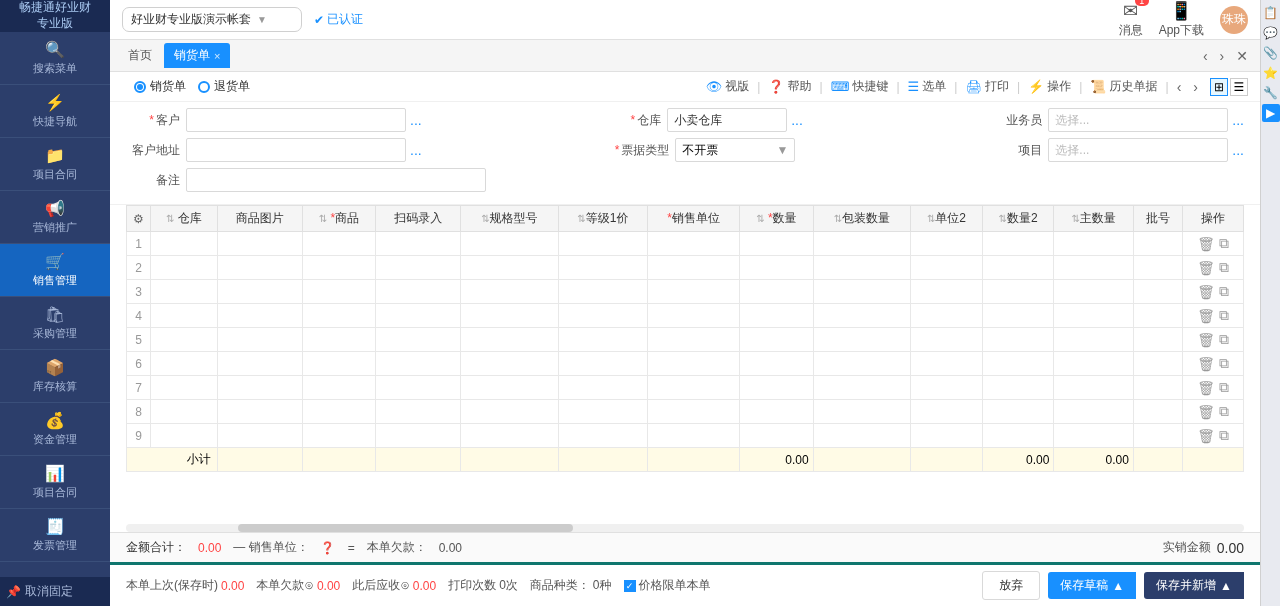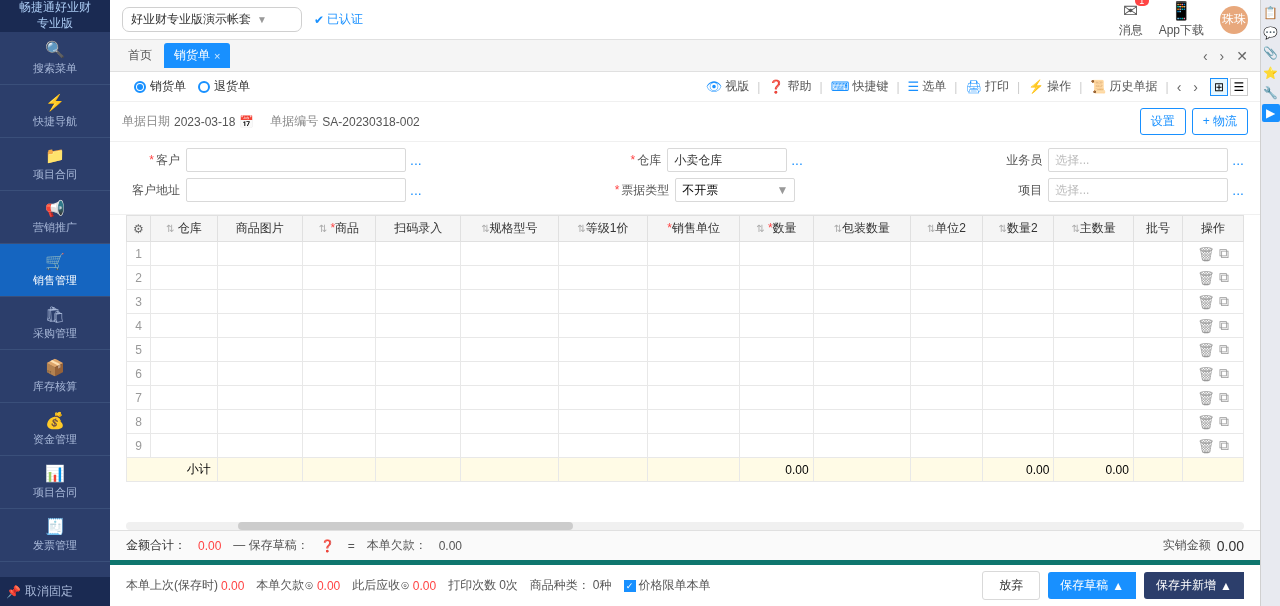--- a/index.html
+++ b/index.html
@@ -76,21 +76,21 @@
 
     
     .form-footer { padding: 6px 16px; border-top: 1px solid #e0e0e0; display: flex; align-items: center; gap: 12px; font-size: 12px; color: #555; background: #fafafa; }
     .form-footer .amount-label { color: #333; }
     .form-footer .amount-value { color: #f44; font-weight: 500; }
     .realized-amount { margin-left: auto; display: flex; align-items: center; gap: 6px; }
     .realized-label { color: #555; }
     .realized-value { color: #333; font-size: 14px; font-weight: 500; }
 
     
-    .bottom-bar { padding: 6px 16px; border-top: 5px solid #0f766e; display: flex; align-items: center; gap: 12px; background: #fff; }
+    .bottom-bar { padding: 6px 16px; border-top: 3px solid #0f766e; display: flex; align-items: center; gap: 12px; background: #fff; }
     .bottom-info { display: flex; align-items: center; gap: 12px; color: #555; font-size: 11px; }
     .bottom-info span { display: flex; align-items: center; gap: 3px; }
     .bottom-actions { margin-left: auto; display: flex; align-items: center; gap: 8px; }
     .btn-abandon { border: 1px solid #d9d9d9; background: #fff; color: #333; padding: 5px 16px; border-radius: 3px; cursor: pointer; font-size: 12px; }
     .btn-save-draft { background: #1890ff; color: #fff; padding: 5px 12px; border-radius: 3px 0 0 3px; cursor: pointer; font-size: 12px; border: none; display: flex; align-items: center; gap: 4px; }
     .btn-save-new { background: #2c3e6b; color: #fff; padding: 5px 12px; border-radius: 3px 0 0 3px; cursor: pointer; font-size: 12px; border: none; display: flex; align-items: center; gap: 4px; }
     .checkbox-item { display: flex; align-items: center; gap: 3px; color: #555; }
     .checkbox-box { width: 12px; height: 12px; border: 1px solid #1890ff; background: #1890ff; display: flex; align-items: center; justify-content: center; color: #fff; font-size: 9px; cursor: pointer; }
 
     
@@ -270,36 +270,20 @@
         <div class="meta-sep">|</div>
         <span class="tabbar-nav-btn">‹</span>
         <span class="tabbar-nav-btn">›</span>
         <div style="display:flex;gap:2px;margin-left:4px;">
           <div style="width:18px;height:18px;border:1px solid #1890ff;display:flex;align-items:center;justify-content:center;cursor:pointer;background:#e6f7ff;">⊞</div>
           <div style="width:18px;height:18px;border:1px solid #ccc;display:flex;align-items:center;justify-content:center;cursor:pointer;">☰</div>
         </div>
       </div>
     </div>
 
-    <div class="form-meta-bar">
-      <div class="form-meta-item">
-        <span class="label">单据日期</span>
-        <span style="cursor:pointer;">2023-03-18</span>
-        <span class="calendar-icon">📅</span>
-      </div>
-      <div class="form-meta-item">
-        <span class="label">单据编号</span>
-        <span>SA-20230318-002</span>
-      </div>
-
-      <div style="margin-left:auto;display:flex;gap:6px;">
-        <button class="setup-btn">设置</button>
-        <button class="logistics-btn">+ 物流</button>
-      </div>
-    </div>
 
     <div class="fields-section">
       <div class="field-row">
 
         <span class="field-label required">客户</span>
         <div class="field-input" style="min-width:220px;"></div>
         <span class="field-dots">...</span>
         <div class="field-gap" style="min-width:24px;"></div>
 
         <span class="field-label required">仓库</span>
@@ -330,20 +314,24 @@
         </div>
         <div class="field-gap" style="min-width:24px;"></div>
 
         <span class="field-label">项目</span>
         <div class="field-input" style="min-width:180px;">
           <span style="color:#bbb;">选择...</span>
         </div>
         <span class="field-dots">...</span>
       </div>
 
+      <div class="field-row" style="margin-top:4px;">
+        <span class="field-label">备注</span>
+        <div class="field-input" style="min-width:300px;"></div>
+      </div>
     </div>
 
 
     <div class="table-wrapper">
       <table class="data-table">
         <thead>
           <tr>
             <th class="settings-col">
               <span class="gear-btn">⚙</span>
             </th>
@@ -607,21 +595,21 @@
       </table>
     </div>
 
     <div class="scrollbar-track">
       <div class="scrollbar-thumb"></div>
     </div>
 
     <div class="form-footer">
       <span class="amount-label">金额合计：</span>
       <span class="amount-value">0.00</span>
-      <span>— 保存草稿：</span>
+      <span>— 销售单位：</span>
       <span style="color:#888;">❓</span>
       <span>=</span>
       <span>本单欠款：</span>
       <span>0.00</span>
       <div class="realized-amount">
         <span class="realized-label">实销金额</span>
         <span class="realized-value">0.00</span>
       </div>
     </div>
 

